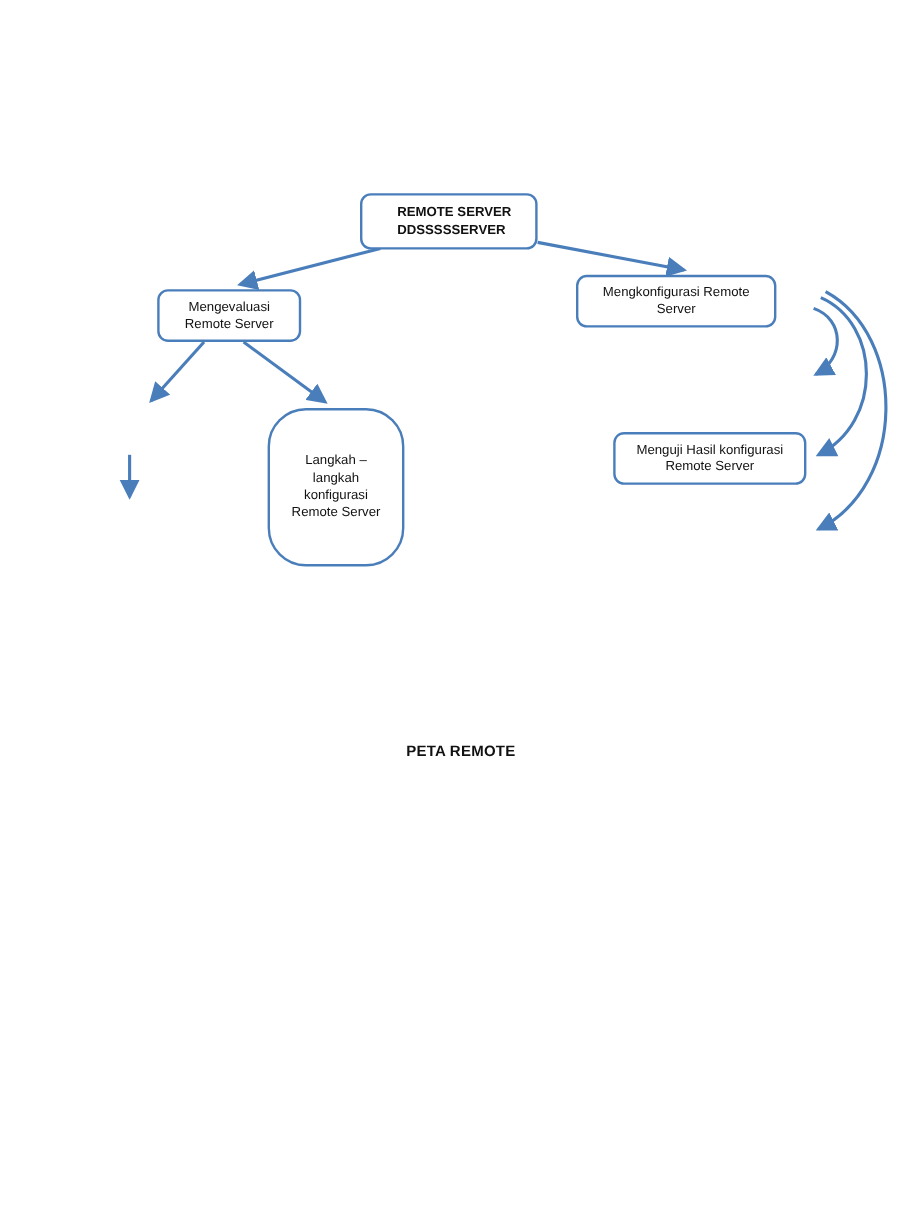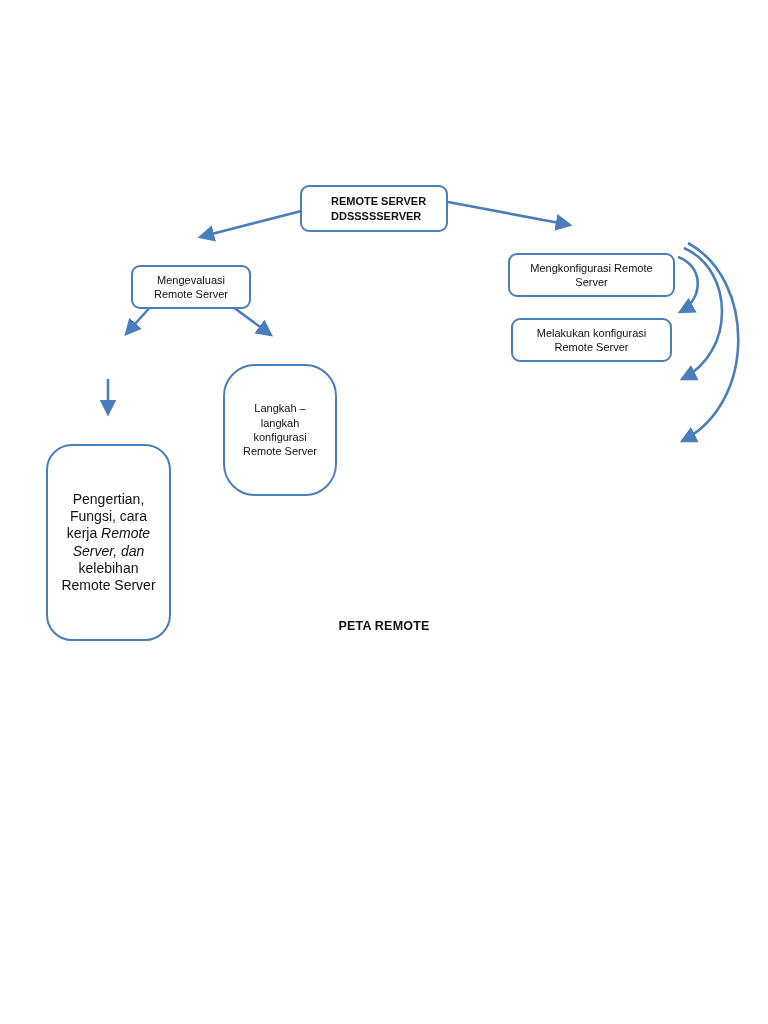--- a/index.html
+++ b/index.html
@@ -33,32 +33,31 @@
     border: 2.6px solid var(--accent);
     border-radius: 9px;
     background: #ffffff;
     display: flex;
     align-items: center;
     justify-content: center;
     text-align: center;
     font-size: 11px;
     line-height: 1.3;
     padding: 3px 8px;
-    margin-top: 24px;
   }
 
   .node--root {
     left: 300px; top: 161px; width: 148px; height: 47px;
     justify-content: flex-start;
     text-align: left;
     font-weight: 700;
     padding-left: 29px;
   }
   .node--mengevaluasi   { left: 131px; top: 241px; width: 120px; height: 44px; }
-  .node--mengkonfigurasi{ left: 508px; top: 229px; width: 167px; height: 44px; }
+  .node--mengkonfigurasi{ left: 480px; top: 229px; width: 167px; height: 44px; }
   .node--melakukan      { left: 511px; top: 294px; width: 161px; height: 44px; }
   .node--menguji        { left: 511px; top: 360px; width: 161px; height: 44px; }
   .node--membuat        { left: 503px; top: 423px; width: 168px; height: 44px; }
   .node--konsep         { left: 46px;  top: 338px; width: 125px; height: 41px; padding: 3px 14px; }
   .node--langkah        { left: 223px; top: 340px; width: 114px; height: 132px; border-radius: 32px; padding: 21px 10px; }
   .node--detail {
     left: 46px; top: 420px; width: 125px; height: 197px;
     border-radius: 26px;
     font-size: 14px;
     line-height: 1.22;
@@ -112,30 +111,27 @@
   </div>
 
   <div class="node node--mengevaluasi">
     <span>Mengevaluasi Remote Server</span>
   </div>
 
   <div class="node node--mengkonfigurasi">
     <span>Mengkonfigurasi Remote Server</span>
   </div>
 
-  <div class="node node--melakukan">
-    <span>Melakukan konfigurasi Remote Server</span>
+
+  <div class="node node--menguji">
+    <span>Menguji Hasil konfigurasi Remote Server</span>
   </div>
-
 
 
 
   <div class="node node--langkah">
     <span>Langkah – langkah konfigurasi Remote Server</span>
   </div>
 
-  <div class="node node--detail">
-    <span><span>Pengertian, Fungsi, cara kerja </span><span style="font-style: italic;">Remote Server, dan</span><span> kelebihan Remote Server</span></span>
-  </div>
 
   <div class="footer-title">PETA REMOTE</div>
 
 </div>
 
 </body></html>

